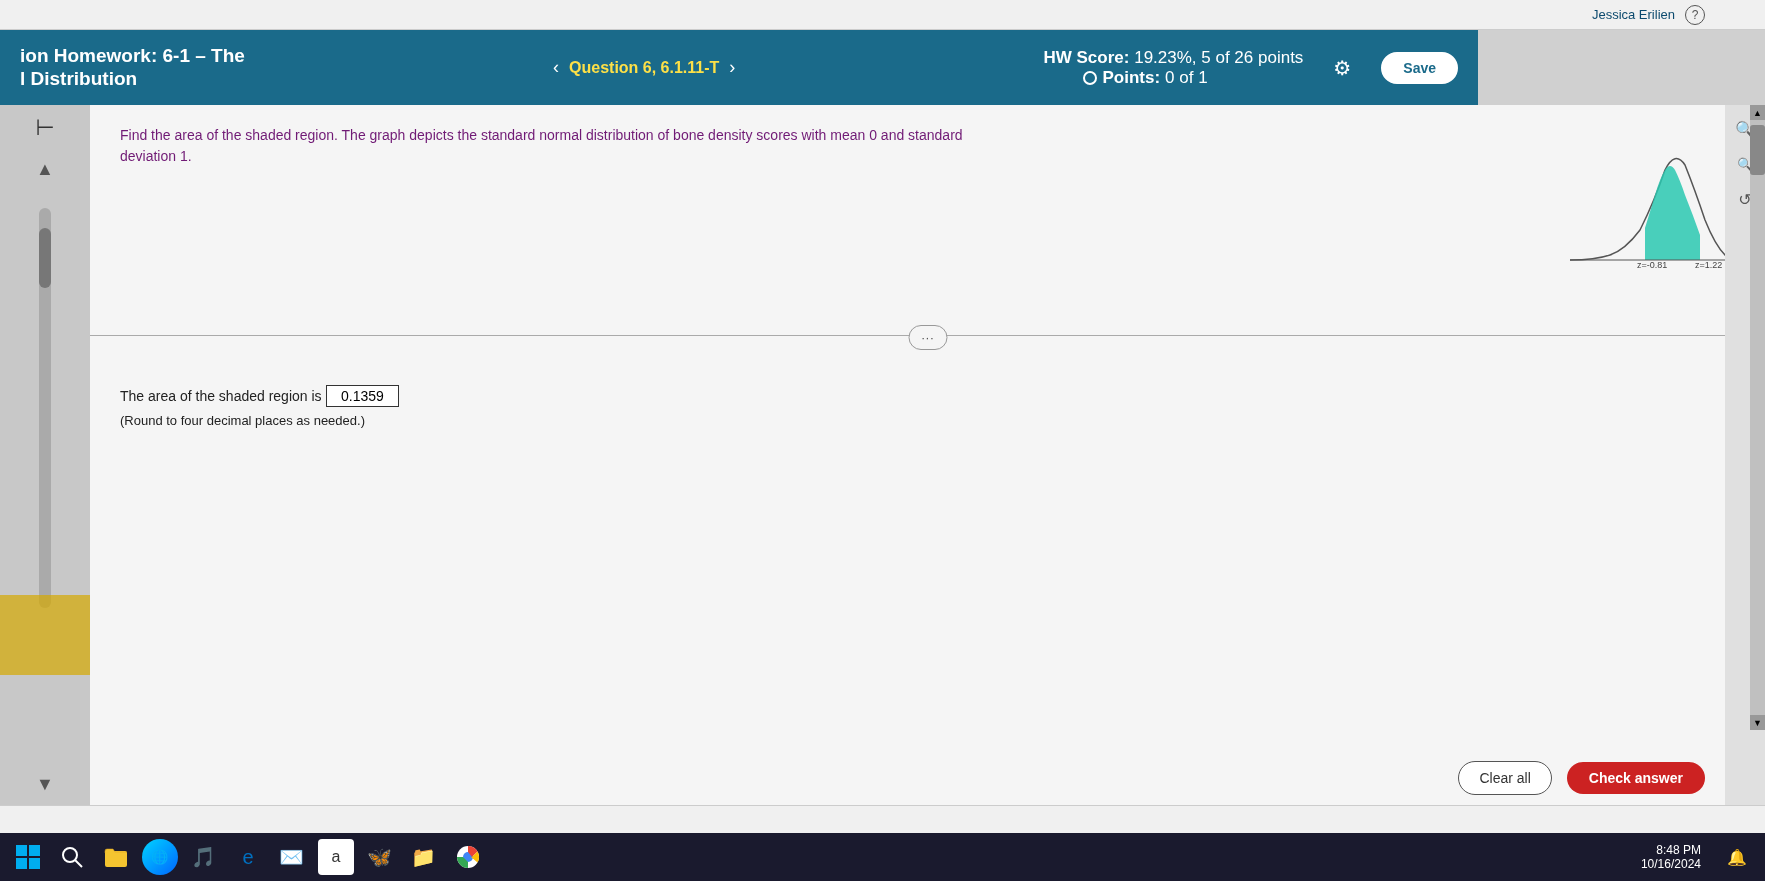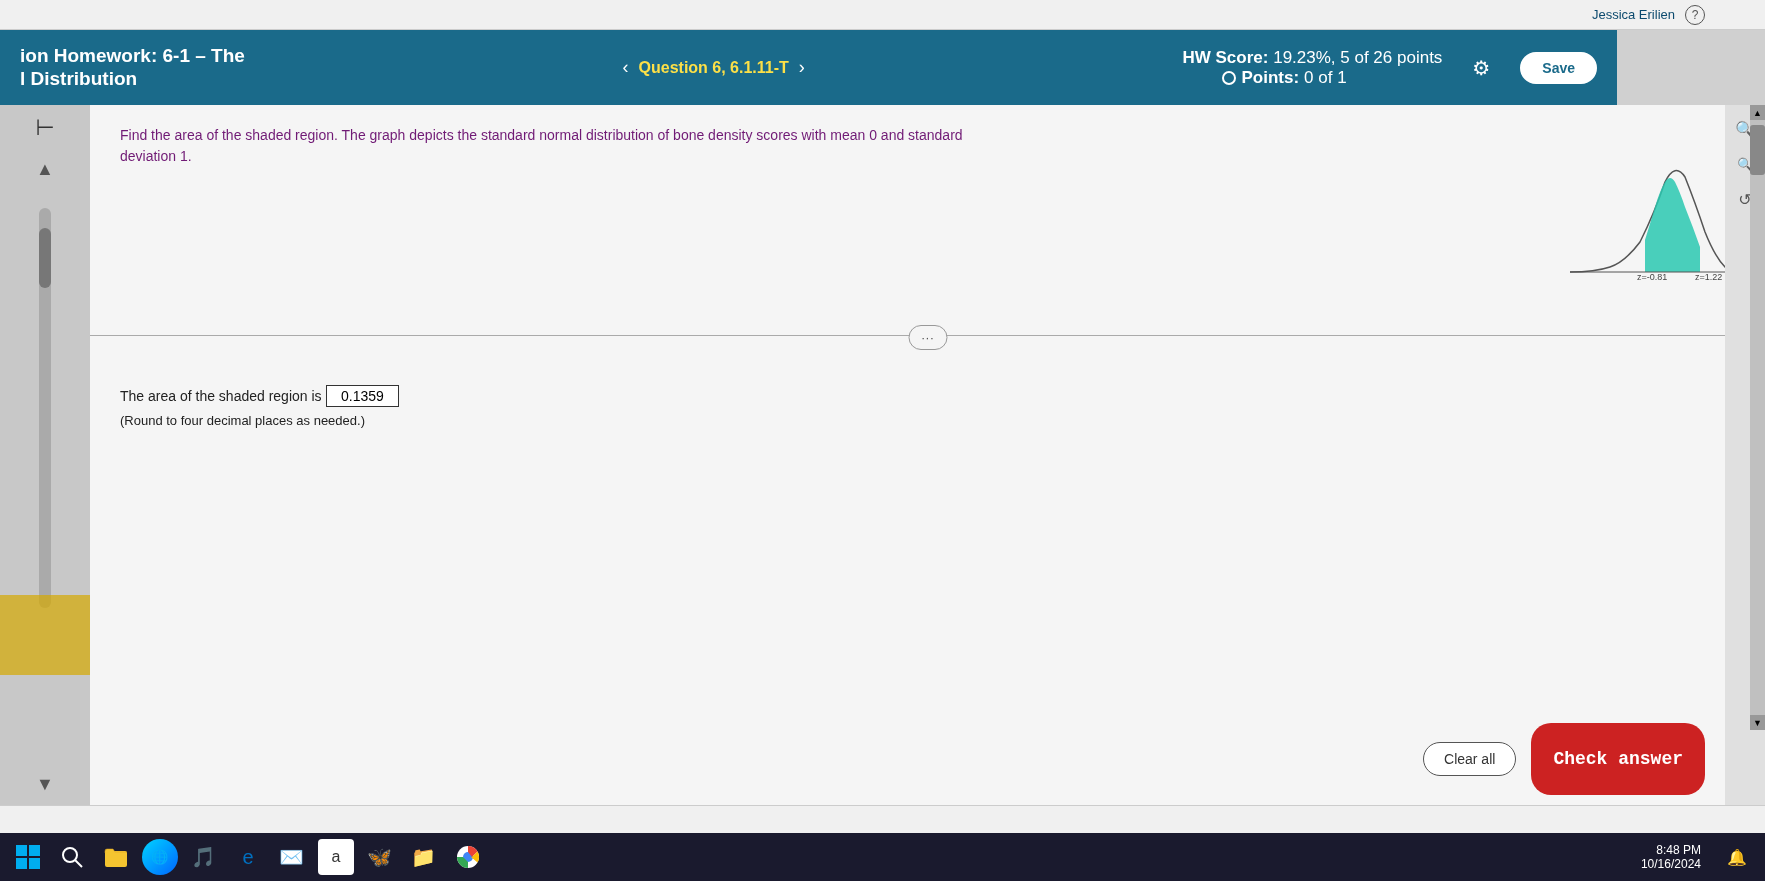--- a/index.html
+++ b/index.html
@@ -42,21 +42,21 @@
       font-size: 12px;
       color: #555;
       cursor: pointer;
     }
 
     
     .header {
       position: absolute;
       top: 30px;
       left: 0;
-      width: 1617px;
+      width: 1478px;
       height: 75px;
       background: #1a6a8a;
       display: flex;
       align-items: center;
       padding: 0 20px;
       gap: 20px;
     }
     .header-title {
       color: #fff;
       font-size: 19px;
@@ -178,21 +178,21 @@
       font-size: 14px;
       color: #701a75;
       line-height: 1.5;
       margin-bottom: 28px;
       max-width: 900px;
     }
 
     
     .graph-container {
       position: absolute;
-      top: 42px;
+      top: 30px;
       right: 20px;
       width: 180px;
       height: 140px;
     }
     .graph-svg {
       width: 100%;
       height: 100%;
     }
 
     
@@ -281,26 +281,25 @@
       border-radius: 20px;
       padding: 8px 20px;
       font-size: 14px;
       cursor: pointer;
       color: #333;
     }
     .check-answer-btn {
       background: #cc2222;
       border: none;
       border-radius: 20px;
-      padding: 26px 22px;
-      font-size: 18px;
+      padding: 8px 22px;
+      font-size: 14px;
       font-weight: bold;
       cursor: pointer;
       color: #fff;
-      font-family: Liberation Mono, monospace;
     }
 
     
     .footer {
       position: absolute;
       bottom: 0;
       left: 0;
       width: 1765px;
       height: 76px;
       background: #f0f0f0;

